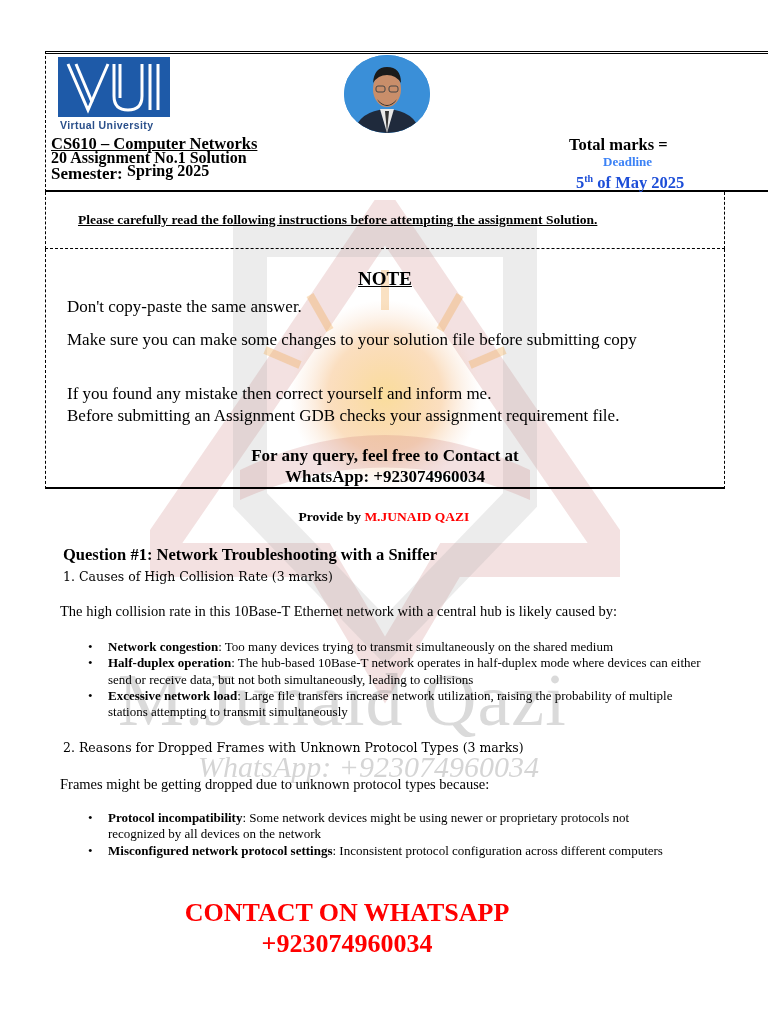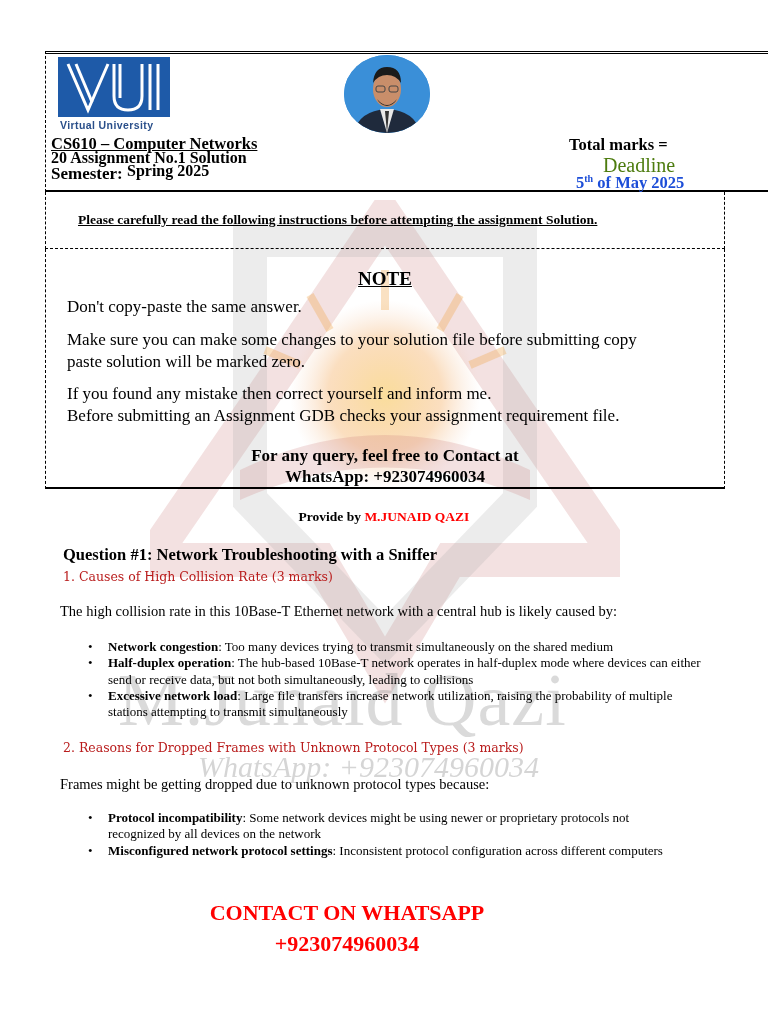--- a/index.html
+++ b/index.html
@@ -30,21 +30,21 @@
   }
   .avatar {
     position: absolute; left: 298px; top: 1px; width: 86px; height: 78px; border-radius: 50%;
     background: #3a8fd8; overflow: hidden;
   }
   .course-title { position: absolute; left: 5px; top: 82px; font-size: 16.5px; font-weight: bold; text-decoration: underline; line-height: 1; }
   .assign-line { position: absolute; left: 5px; top: 96px; font-size: 16px; font-weight: bold; line-height: 1; }
   .semester { position: absolute; left: 5px; top: 111px; font-size: 17px; font-weight: bold; line-height: 1; }
   .semester .val { position: relative; top: -3px; font-size: 16px; }
   .total-marks { position: absolute; left: 523px; top: 83px; font-size: 16.5px; font-weight: bold; line-height: 1; }
-  .deadline { position: absolute; left: 557px; top: 101px; font-size: 20px; font-weight: normal; color: #4d7c0f; line-height: 1; }
+  .deadline { position: absolute; left: 557px; top: 101px; font-size: 13px; font-weight: bold; color: #3b82f6; line-height: 1; }
   .deadline-date { position: absolute; left: 530px; top: 121px; font-size: 16.5px; font-weight: bold; color: #1d4ed8; line-height: 1; }
   .deadline-date sup { font-size: 10px; vertical-align: super; line-height: 0; }
 
   
   .instr-box {
     position: absolute; left: 45px; top: 192px; width: 680px; height: 57px;
     border-left: 1px dashed #000; border-right: 1px dashed #000; border-bottom: 1px dashed #000;
   }
   .instr-text { position: absolute; left: 32px; top: 20px; font-size: 13.5px; font-weight: bold; text-decoration: underline; white-space: nowrap; }
 
@@ -54,29 +54,29 @@
     border-left: 1px dashed #000; border-right: 1px dashed #000; border-bottom: 2px solid #000;
   }
   .note-title { position: absolute; left: 0; width: 100%; top: 19px; text-align: center; font-size: 19px; font-weight: bold; text-decoration: underline; }
   .note-p { position: absolute; left: 21px; font-size: 17px; line-height: 22px; white-space: nowrap; }
   .contact-block { position: absolute; left: 0; width: 100%; top: 196px; text-align: center; font-size: 17px; font-weight: bold; line-height: 21px; }
 
   .provided { position: absolute; left: 0; width: 768px; top: 509px; text-align: center; font-size: 13.5px; font-weight: bold; }
   .provided .name { color: #ff0000; }
 
   .q-title { position: absolute; left: 63px; top: 545px; font-size: 16.5px; font-weight: bold; text-align: center; }
-  .sub-head { position: absolute; left: 63px; font-family: "DejaVu Serif", serif; font-size: 12.5px; color: #b91c1c; }
+  .sub-head { position: absolute; left: 63px; font-family: "DejaVu Serif", serif; font-size: 12.5px; color: #000000; }
   .para { position: absolute; left: 60px; font-size: 14.5px; }
 
   ul.bullets { position: absolute; left: 88px; list-style: none; font-size: 13px; line-height: 16.3px; }
   ul.bullets li { position: relative; padding-left: 20px; }
   ul.bullets li::before { content: "•"; position: absolute; left: 0; top: 0; font-size: 13px; }
   ul.bullets b { font-weight: bold; }
 
-  .big-contact { position: absolute; left: 0; width: 652px; top: 897px; text-align: center; font-size: 22px; font-weight: bold; color: #ff0000; line-height: 31px; padding-left: 42px; }
+  .big-contact { position: absolute; left: 0; width: 652px; top: 897px; text-align: center; font-size: 26px; font-weight: bold; color: #ff0000; line-height: 31px; padding-left: 42px; }
 </style>
 </head>
 <body>
 
 <svg class="wm wm-star" viewBox="0 0 470 520">
   <defs>
     <radialGradient id="sun" cx="50%" cy="50%" r="50%">
       <stop offset="0%" stop-color="#f6c14a" stop-opacity="0.55"></stop>
       <stop offset="60%" stop-color="#f3a24a" stop-opacity="0.35"></stop>
       <stop offset="100%" stop-color="#f0c0a0" stop-opacity="0"></stop>
@@ -144,21 +144,20 @@
   </div>
 
   <div class="instr-box">
     <div class="instr-text">Please carefully read the following instructions before attempting the assignment Solution.</div>
   </div>
 
   <div class="note-box">
     <div class="note-title">NOTE</div>
     <div class="note-p" style="top:47px;">Don't copy-paste the same answer.</div>
     <div class="note-p" style="top:80px;">Make sure you can make some changes to your solution file before submitting copy</div>
-    <div class="note-p" style="top:102px;">paste solution will be marked zero.</div>
     <div class="note-p" style="top:134px;">If you found any mistake then correct yourself and inform me.</div>
     <div class="note-p" style="top:156px;">Before submitting an Assignment GDB checks your assignment requirement file.</div>
     <div class="contact-block">
       <div>For any query, feel free to Contact at</div>
       <div>WhatsApp: +923074960034</div>
     </div>
   </div>
 
   <div class="provided"><span>Provide by </span><span class="name">M.JUNAID QAZI</span></div>
 

